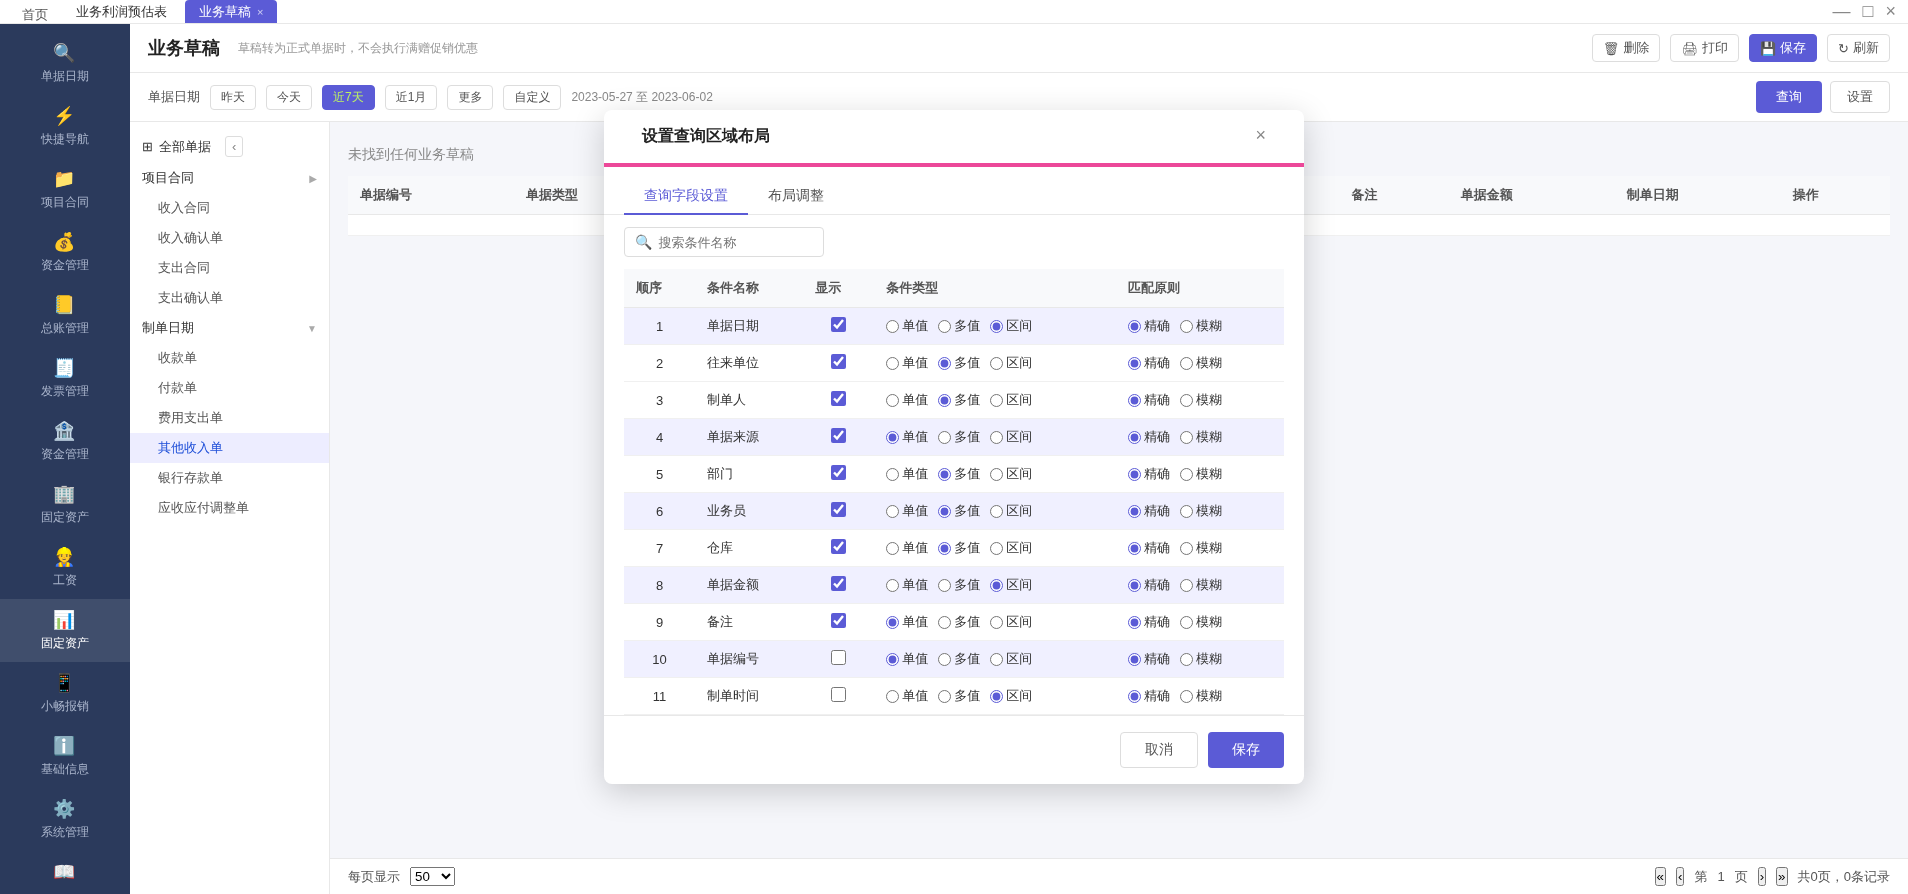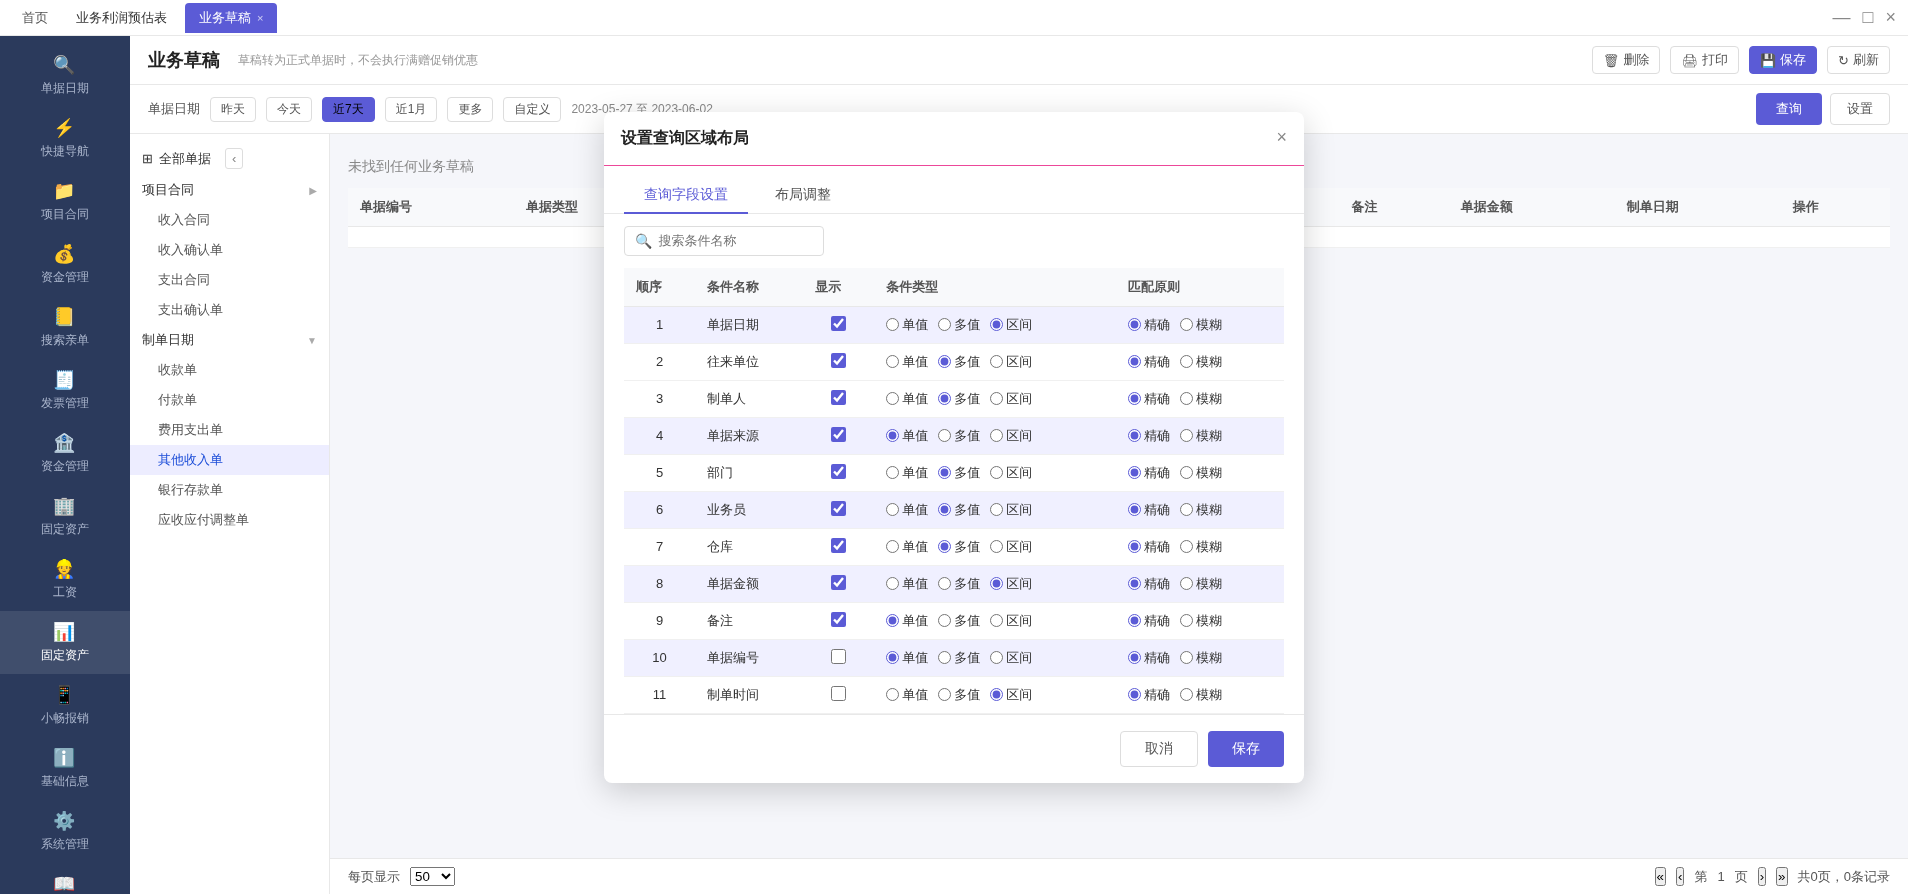--- a/index.html
+++ b/index.html
@@ -1,19 +1,19 @@
 <!DOCTYPE html>
 <html><head>
   <meta charset="utf-8">
   <style>
     * { box-sizing: border-box; margin: 0; padding: 0; font-family: 'Microsoft YaHei', sans-serif; }
     body { width: 1908px; height: 894px; background: #f0f2f5; overflow: hidden; display: flex; flex-direction: column; }
 
     
-    .top-bar { height: 36px; background: #fff; border-bottom: 1px solid #e8e8e8; display: flex; align-items: center; padding: 0 12px; gap: 4px; }
+    .top-bar { height: 24px; background: #fff; border-bottom: 1px solid #e8e8e8; display: flex; padding: 0 12px; gap: 4px; }
     .tab { padding: 6px 14px; font-size: 13px; color: #333; cursor: pointer; display: flex; align-items: center; gap: 6px; border-radius: 4px 4px 0 0; }
     .tab.active { background: #5b5bd6; color: #fff; }
     .tab-close { font-size: 11px; cursor: pointer; opacity: 0.7; }
     .tab-home { color: #555; font-size: 13px; padding: 6px 10px; }
     .top-right { margin-left: auto; display: flex; gap: 12px; align-items: center; color: #888; font-size: 18px; cursor: pointer; }
 
     
     .main-layout { display: flex; flex: 1; overflow: hidden; }
 
     
@@ -30,21 +30,21 @@
     .page-title { font-size: 18px; font-weight: bold; color: #222; }
     .page-subtitle { font-size: 12px; color: #999; margin-left: 8px; }
     .header-actions { margin-left: auto; display: flex; gap: 10px; align-items: center; }
     .action-btn { font-size: 13px; color: #555; cursor: pointer; display: flex; align-items: center; gap: 4px; padding: 4px 10px; border-radius: 4px; border: 1px solid #ddd; background: #fff; }
     .action-btn.primary { background: #5b5bd6; color: #fff; border-color: #5b5bd6; }
 
     
     .filter-bar { background: #fff; padding: 8px 18px; border-bottom: 1px solid #e8e8e8; display: flex; align-items: center; gap: 10px; flex-wrap: wrap; }
     .filter-label { font-size: 13px; color: #555; }
     .filter-btn { font-size: 12px; color: #555; padding: 3px 10px; border-radius: 4px; border: 1px solid #ddd; cursor: pointer; background: #fff; }
-    .filter-btn.active { background: #5b5bd6; color: #000000; border-color: #5b5bd6; }
+    .filter-btn.active { background: #5b5bd6; color: #bef264; border-color: #5b5bd6; }
     .date-range { font-size: 12px; color: #888; }
     .filter-right { margin-left: auto; display: flex; gap: 8px; }
     .query-btn { background: #5b5bd6; color: #fff; border: none; padding: 6px 20px; border-radius: 4px; cursor: pointer; font-size: 13px; }
     .set-btn { background: #fff; color: #555; border: 1px solid #ddd; padding: 6px 16px; border-radius: 4px; cursor: pointer; font-size: 13px; }
 
     
     .table-container { flex: 1; overflow: auto; padding: 12px 18px; }
     .data-table { width: 100%; border-collapse: collapse; background: #fff; }
     .data-table th { background: #f8f9fb; padding: 10px 12px; text-align: left; font-size: 13px; color: #555; border-bottom: 1px solid #e8e8e8; white-space: nowrap; }
     .data-table td { padding: 10px 12px; font-size: 13px; color: #333; border-bottom: 1px solid #f0f0f0; }
@@ -52,26 +52,26 @@
 
     
     .bottom-bar { background: #fff; border-top: 1px solid #e8e8e8; padding: 8px 18px; display: flex; align-items: center; gap: 10px; font-size: 13px; color: #555; }
     .bottom-bar .spacer { flex: 1; }
 
     
     .overlay { position: fixed; top: 0; left: 0; right: 0; bottom: 0; background: rgba(0,0,0,0.45); z-index: 100; display: flex; align-items: center; justify-content: center; }
 
     
     .dialog { background: #fff; border-radius: 8px; width: 700px; max-height: 680px; display: flex; flex-direction: column; box-shadow: 0 8px 32px rgba(0,0,0,0.18); }
-    .dialog-header { display: flex; padding: 16px 17px; border-bottom: 1px solid #ec4899; }
+    .dialog-header { display: flex; padding: 16px 38px; border-bottom: 4px solid #ec4899; }
     .dialog-title { font-size: 16px; font-weight: bold; color: #222; flex: 1; }
     .dialog-close { font-size: 18px; color: #888; cursor: pointer; line-height: 1; }
 
     
-    .dialog-tabs { display: flex; padding: 12px 20px 0; border-bottom: 1px solid #e8e8e8; gap: 7px; }
+    .dialog-tabs { display: flex; padding: 12px 20px 0; border-bottom: 1px solid #e8e8e8; gap: 0; }
     .dialog-tab { padding: 8px 20px; font-size: 14px; color: #555; cursor: pointer; border-bottom: 2px solid transparent; margin-bottom: -1px; }
     .dialog-tab.active { color: #5b5bd6; border-bottom-color: #5b5bd6; font-weight: 500; }
 
     
     .dialog-search { padding: 12px 20px; }
     .search-box { display: flex; align-items: center; border: 1px solid #ddd; border-radius: 4px; padding: 6px 10px; gap: 6px; width: 200px; }
     .search-box input { border: none; outline: none; font-size: 13px; color: #333; width: 150px; }
     .search-icon { color: #aaa; font-size: 14px; }
 
     
@@ -132,21 +132,21 @@
         <div class="sidebar-item">
           <span class="icon">📁</span>
           <span>项目合同</span>
         </div>
         <div class="sidebar-item">
           <span class="icon">💰</span>
           <span>资金管理</span>
         </div>
         <div class="sidebar-item">
           <span class="icon">📒</span>
-          <span>搜索亲单</span>
+          <span>总账管理</span>
         </div>
         <div class="sidebar-item">
           <span class="icon">🧾</span>
           <span>发票管理</span>
         </div>
         <div class="sidebar-item">
           <span class="icon">🏦</span>
           <span>资金管理</span>
         </div>
         <div class="sidebar-item">

